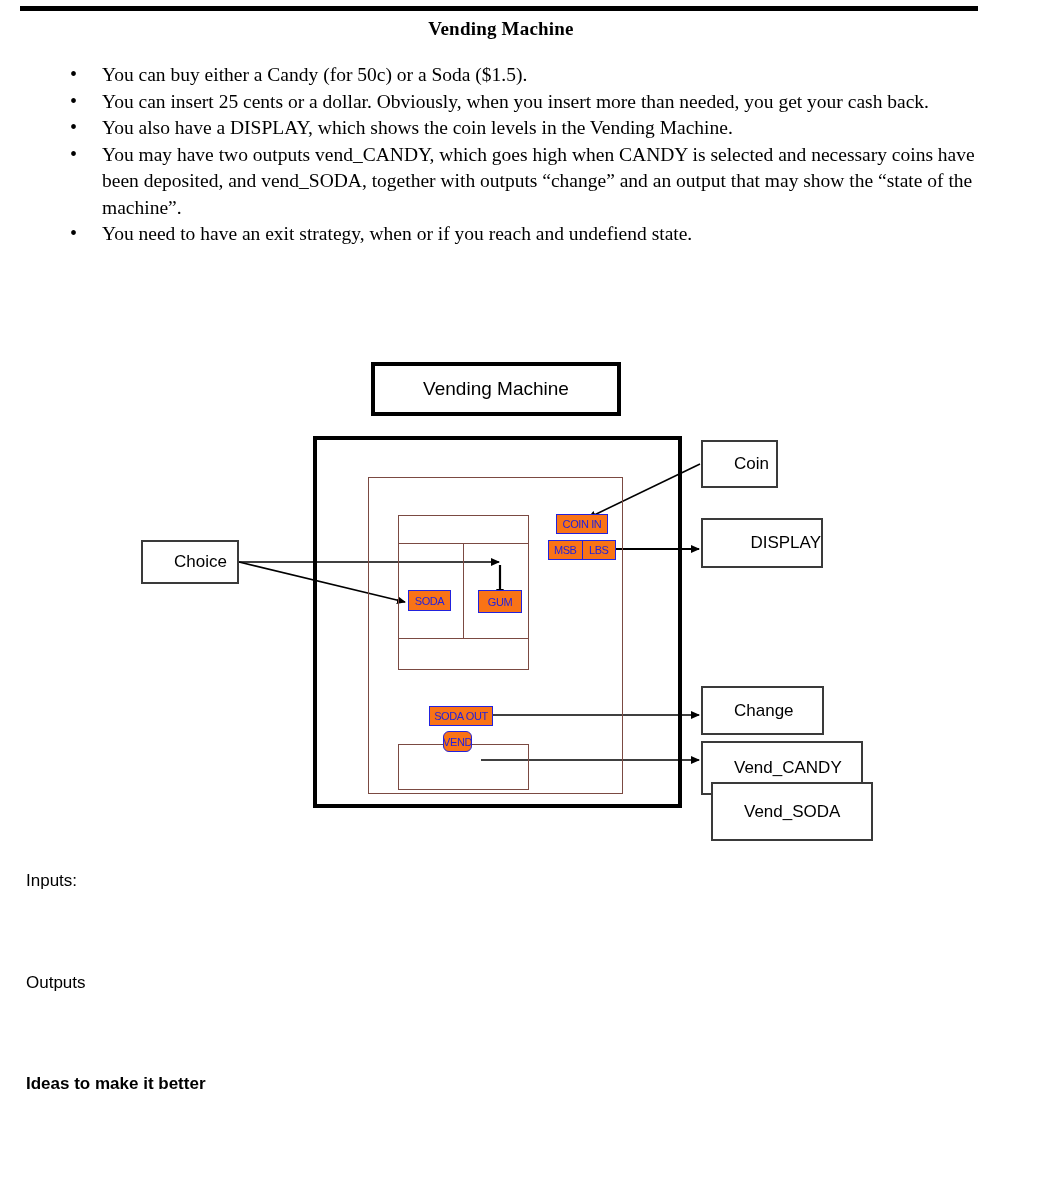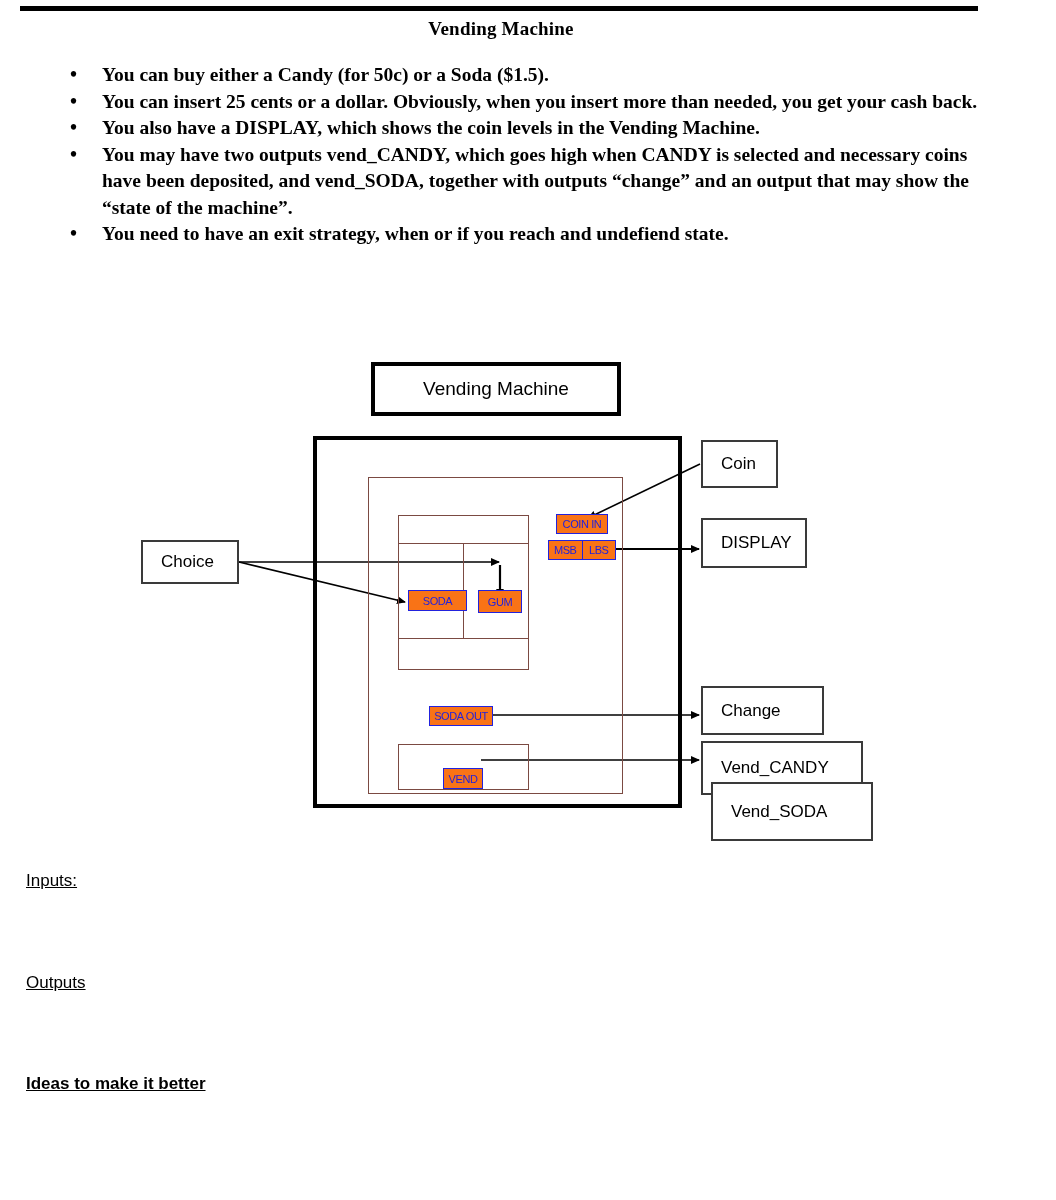--- a/index.html
+++ b/index.html
@@ -45,21 +45,20 @@
     left: 58px;
     top: 62px;
     width: 900px;
     margin: 0;
     padding: 0 0 0 32px;
     list-style: none;
     font-family: "Liberation Serif", serif;
     font-size: 19.5px;
     line-height: 26.5px;
     color: #000;
-    font-weight: bold;
   }
   .bullets li {
     position: relative;
     margin: 0 0 0 0;
     padding-left: 12px;
   }
   .bullets li::before {
     content: "\2022";
     position: absolute;
     left: -20px;
@@ -89,21 +88,21 @@
   }
 
   
   .box-thick {
     border: 4px solid #000000;
   }
   
   .box-thin {
     border: 2px solid #3a3a3a;
     font-size: 17px;
-    padding-left: 18px;
+    padding-left: 31px;
   }
   
   .box-brown {
     border: 1.6px solid #7b4a42;
     background: transparent;
   }
   
   .box-blue {
     border: 1.6px solid #2222dd;
     background: #f97316;
@@ -138,61 +137,60 @@
     position: absolute;
     left: 398px; top: 638px; width: 131px; height: 0;
     border-top: 1.6px solid #7b4a42;
   }
   .brown-vline {
     position: absolute;
     left: 463px; top: 543px; width: 0; height: 96px;
     border-left: 1.6px solid #7b4a42;
   }
 
-  .sig-soda   { left: 408px; top: 590px; width: 59px; height: 21px; }
+  .sig-soda   { left: 408px; top: 590px; width: 43px; height: 21px; }
   .sig-gum    { left: 478px; top: 590px; width: 44px; height: 23px; }
   .sig-coinin { left: 556px; top: 514px; width: 52px; height: 20px; }
   .sig-msblbs {
     left: 548px; top: 540px; width: 68px; height: 20px;
     justify-content: flex-start; padding: 0;
   }
   .sig-msblbs .half {
     width: 50%;
     height: 100%;
     display: flex;
     align-items: center;
     justify-content: center;
   }
   .sig-msblbs .half + .half { border-left: 1.6px solid #2222dd; }
   .sig-coinout { left: 429px; top: 706px; width: 64px; height: 20px; }
-  .sig-vend    { left: 443px; top: 768px; width: 40px; height: 21px; }
+  .sig-vend    { left: 443px; top: 731px; width: 29px; height: 21px; border-radius: 6px; }
 
   .io-choice  { left: 141px; top: 540px; width: 98px; height: 44px; }
   .io-coin    { left: 701px; top: 440px; width: 77px; height: 48px; }
-  .io-display { left: 701px; top: 518px; width: 106px; height: 50px; }
+  .io-display { left: 701px; top: 518px; width: 122px; height: 50px; justify-content: flex-end; }
   .io-change  { left: 701px; top: 686px; width: 123px; height: 49px; }
   .io-vcandy  { left: 701px; top: 741px; width: 162px; height: 54px; }
   .io-vsoda   { left: 711px; top: 782px; width: 162px; height: 59px; }
 
   .svg-layer {
     position: absolute;
     left: 0; top: 0;
     width: 1056px; height: 1200px;
     pointer-events: none;
   }
 
   
   .foot-label {
     position: absolute;
     left: 26px;
     font-family: "Liberation Sans", sans-serif;
     font-size: 17px;
     color: #000;
     white-space: nowrap;
-    text-decoration: underline;
   }
   .foot-inputs  { top: 871px; }
   .foot-outputs { top: 973px; }
   .foot-ideas   { top: 1074px; font-weight: bold; }
 </style>
 </head>
 <body>
 
 <div class="top-rule"></div>
 

